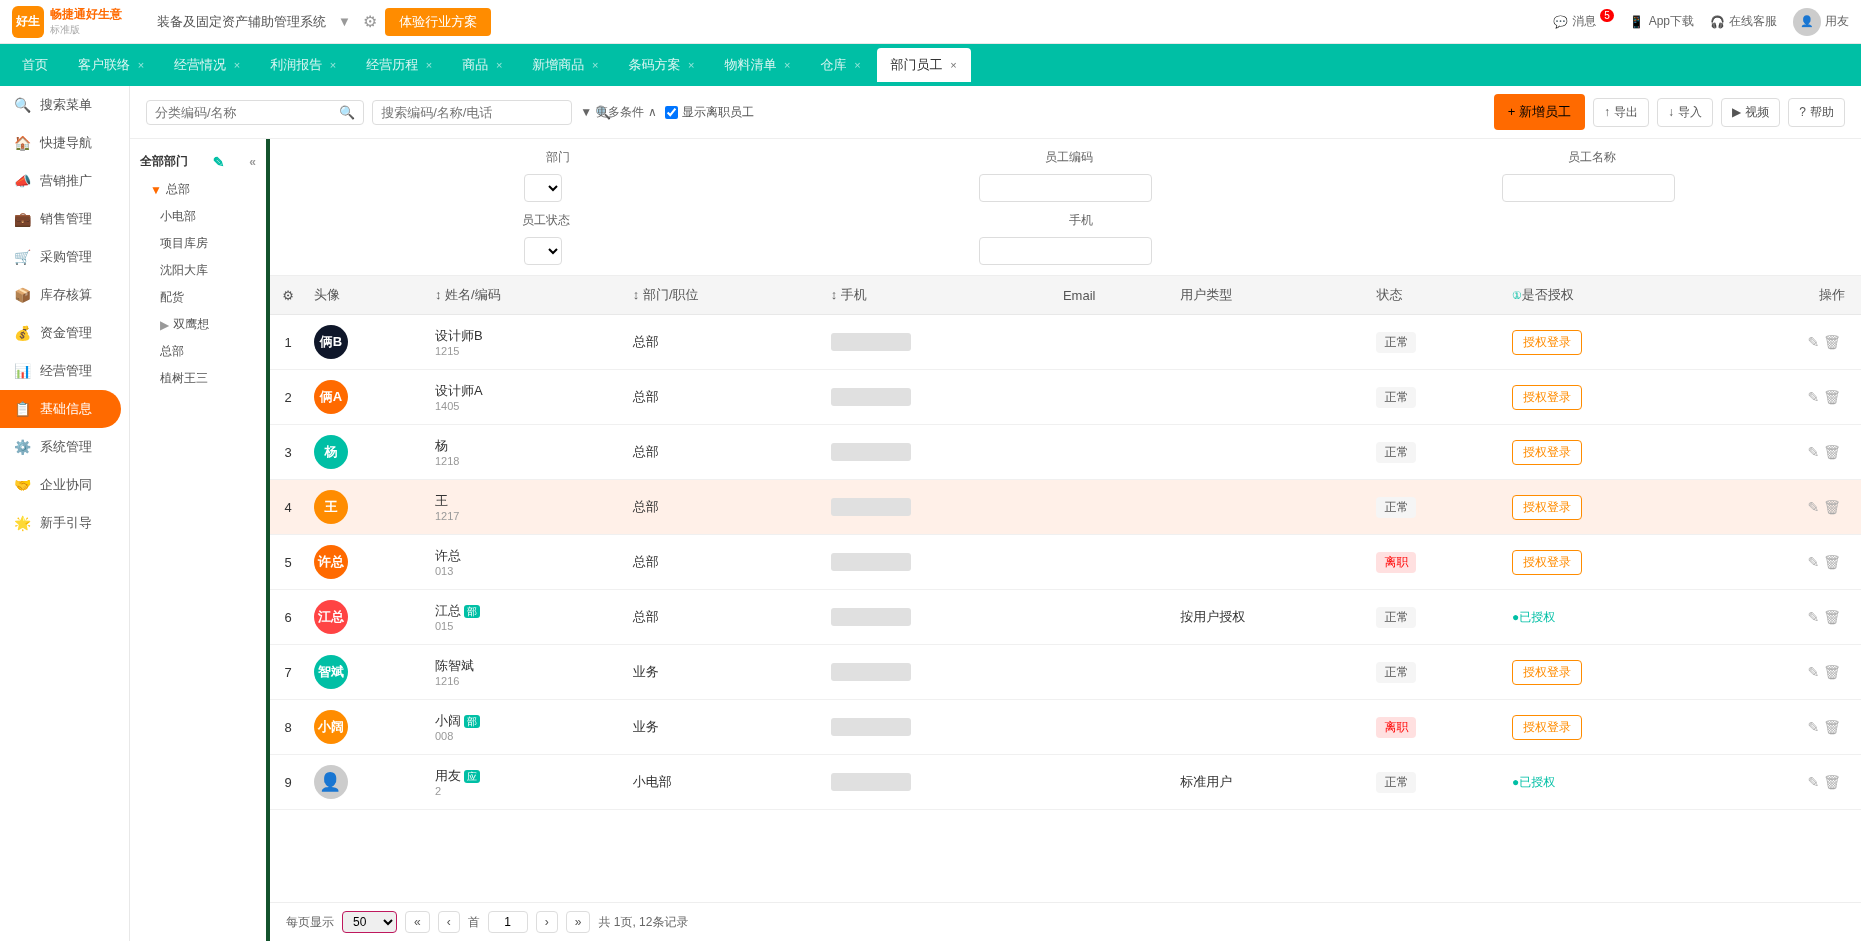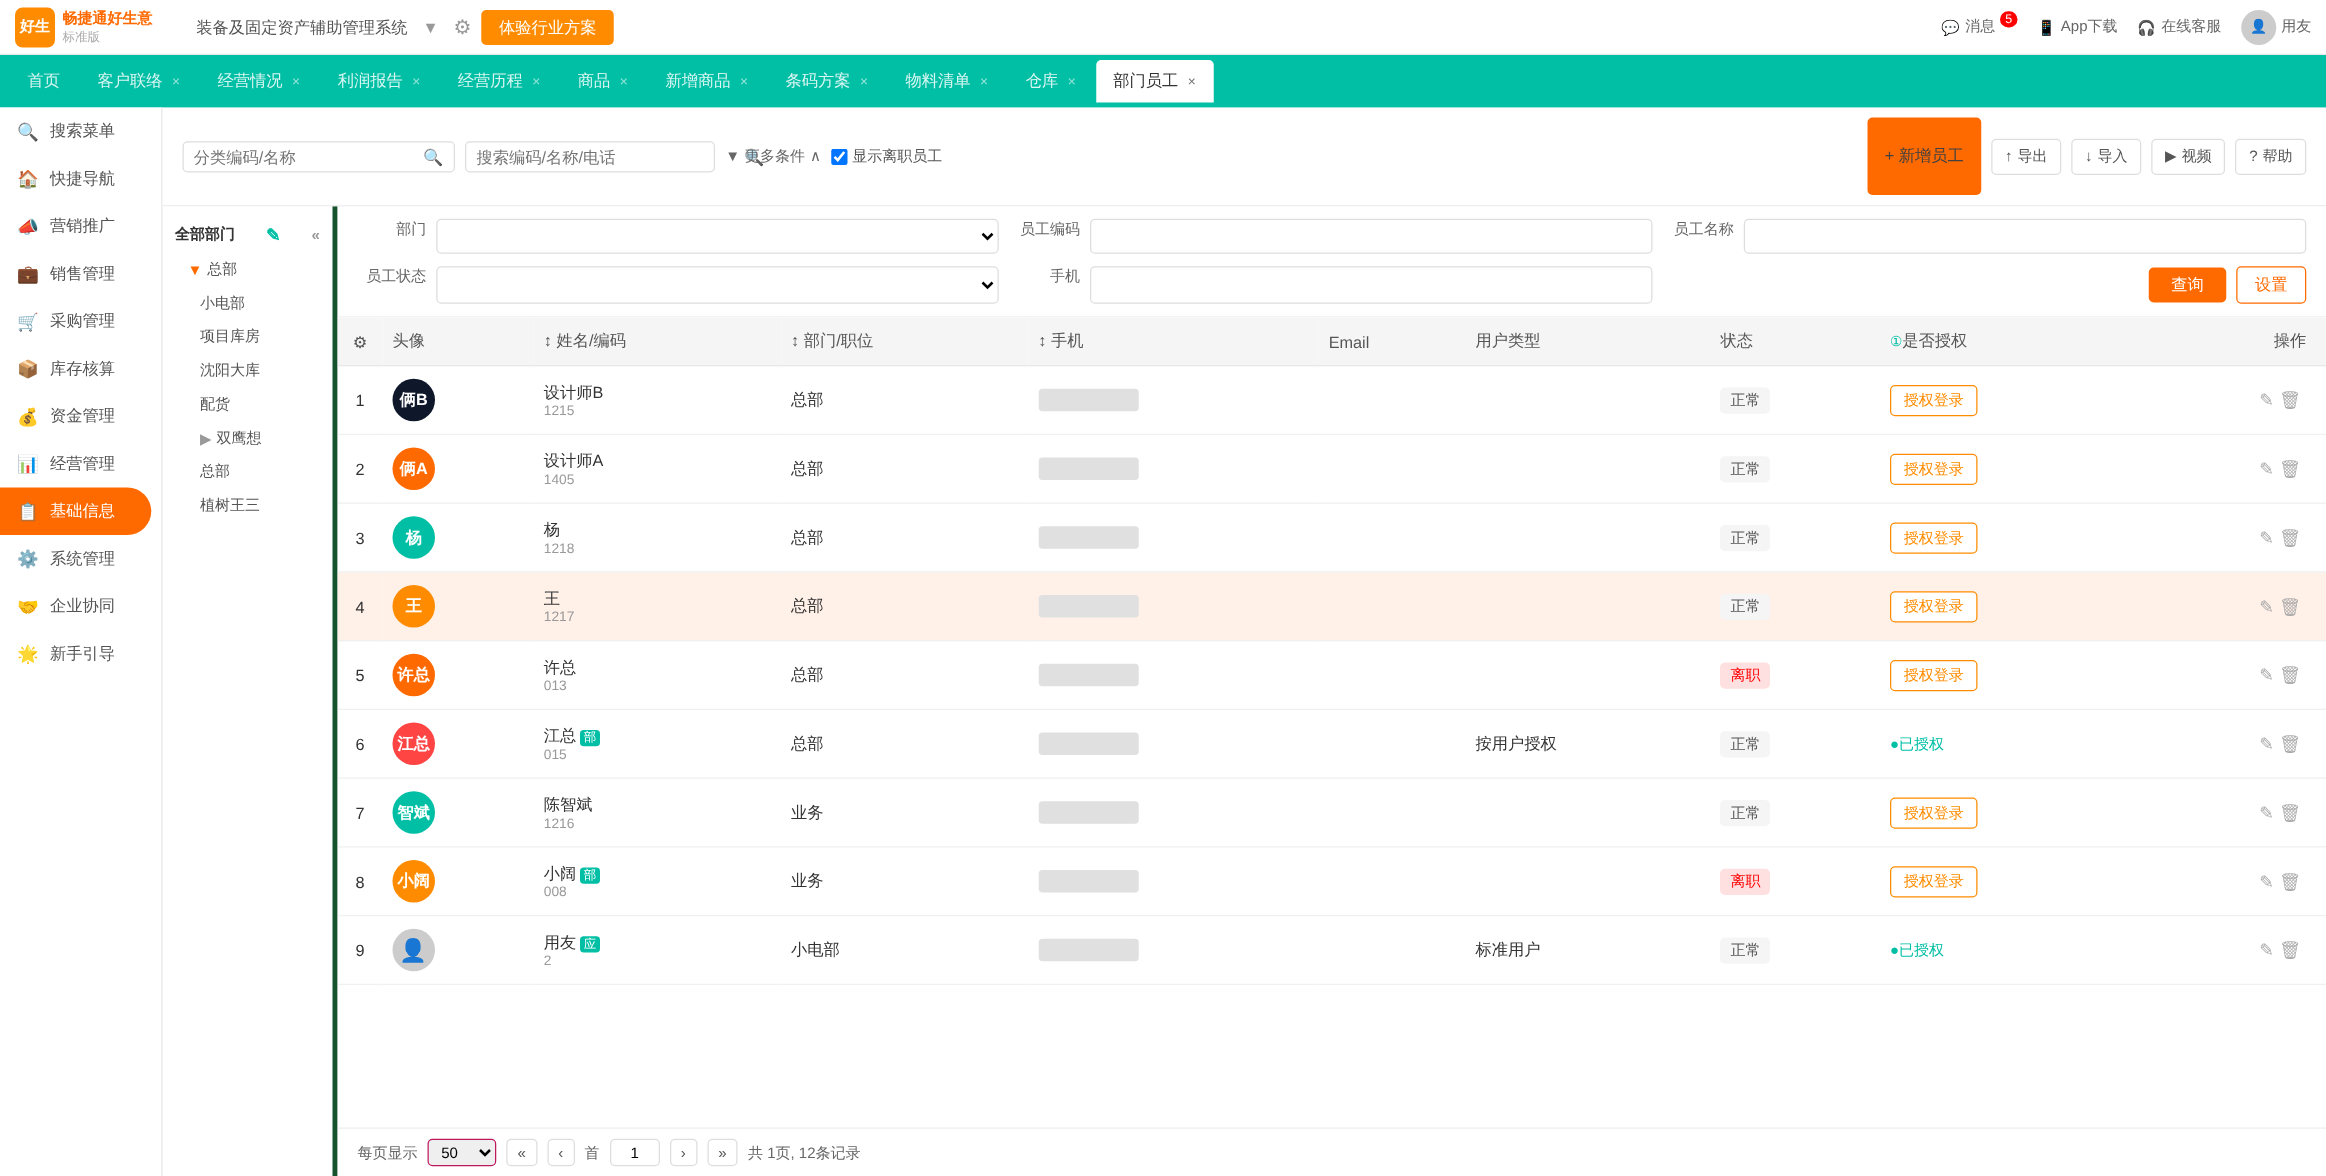--- a/index.html
+++ b/index.html
@@ -39,21 +39,21 @@
     
     .content { flex: 1; overflow: auto; display: flex; flex-direction: column; }
 
     
     .content-header { background: #fff; padding: 8px 16px; border-bottom: 1px solid #eee; display: flex; align-items: center; gap: 8px; }
     .search-box { display: flex; align-items: center; border: 1px solid #ddd; border-radius: 4px; padding: 4px 8px; gap: 4px; background: #fff; }
     .search-box input { border: none; outline: none; font-size: 13px; width: 180px; }
     .filter-btn { display: flex; align-items: center; gap: 4px; color: #666; font-size: 12px; cursor: pointer; }
     .checkbox-label { display: flex; align-items: center; gap: 4px; font-size: 12px; color: #555; cursor: pointer; }
     .action-btn { margin-left: auto; display: flex; align-items: center; gap: 8px; }
-    .btn-primary { background: #ff6a00; color: #404040; border: none; border-radius: 4px; padding: 22px 14px; font-size: 13px; cursor: pointer; }
+    .btn-primary { background: #ff6a00; color: #000000; border: none; border-radius: 4px; padding: 9px 14px; font-size: 13px; cursor: pointer; }
     .btn-outline { border: 1px solid #ddd; background: #fff; color: #555; border-radius: 4px; padding: 5px 10px; font-size: 12px; cursor: pointer; display: flex; align-items: center; gap: 4px; }
 
     
     .main-body { display: flex; flex: 1; overflow: hidden; }
 
     
     .dept-tree { width: 140px; background: #fff; border-right: 4px solid #14532d; padding: 8px 0; overflow-y: auto; flex-shrink: 0; }
     .dept-header { display: flex; align-items: center; justify-content: space-between; padding: 6px 10px; font-size: 12px; font-weight: bold; color: #333; }
     .dept-item { padding: 5px 10px 5px 20px; font-size: 12px; color: #555; cursor: pointer; display: flex; align-items: center; gap: 4px; }
     .dept-item.indent { padding-left: 30px; }
@@ -78,21 +78,21 @@
 
     
     .table-footer { background: #fff; border-top: 1px solid #eee; padding: 8px 16px; display: flex; align-items: center; gap: 8px; font-size: 12px; color: #666; }
     .page-btn { border: 1px solid #ddd; background: #fff; border-radius: 4px; padding: 3px 8px; cursor: pointer; font-size: 12px; color: #555; }
     .page-input { border: 1px solid #ddd; border-radius: 4px; padding: 3px 6px; width: 40px; text-align: center; font-size: 12px; outline: none; }
 
     
     .right-panel { flex: 1; display: flex; flex-direction: column; overflow: hidden; }
     .filter-zone { background: #fff; border-bottom: 1px solid #eee; padding: 10px 16px; }
     .filter-grid { display: grid; grid-template-columns: 1fr 1fr 1fr; gap: 10px; }
-    .filter-row { display: flex; gap: 8px; }
+    .filter-row { display: flex; align-items: center; gap: 8px; flex-direction: column; }
     .filter-label { font-size: 12px; color: #666; white-space: nowrap; min-width: 55px; text-align: right; }
     .filter-select, .filter-input { flex: 1; border: 1px solid #ddd; border-radius: 4px; padding: 5px 8px; font-size: 12px; outline: none; background: #fff; }
     .filter-actions { grid-column: 3; display: flex; justify-content: flex-end; align-items: center; gap: 8px; }
   </style>
 </head>
 <body>
 
 <div class="top-bar">
   <div class="logo-area">
     <div class="logo-icon">好生</div>
@@ -289,24 +289,20 @@
               <input type="text" class="filter-input" style="">
             </div>
             <div class="filter-row">
               <span class="filter-label">员工状态</span>
               <select class="filter-select"></select>
             </div>
             <div class="filter-row">
               <span class="filter-label">手机</span>
               <input type="text" class="filter-input" style="">
             </div>
-            <div class="filter-actions">
-              <button class="btn-query">查询</button>
-              <button class="btn-set">设置</button>
-            </div>
           </div>
         </div>
 
         <div class="table-container">
           <table>
             <thead>
               <tr>
                 <th style="width:36px;text-align:center;">⚙</th>
                 <th>头像</th>
                 <th>↕ 姓名/编码</th>

